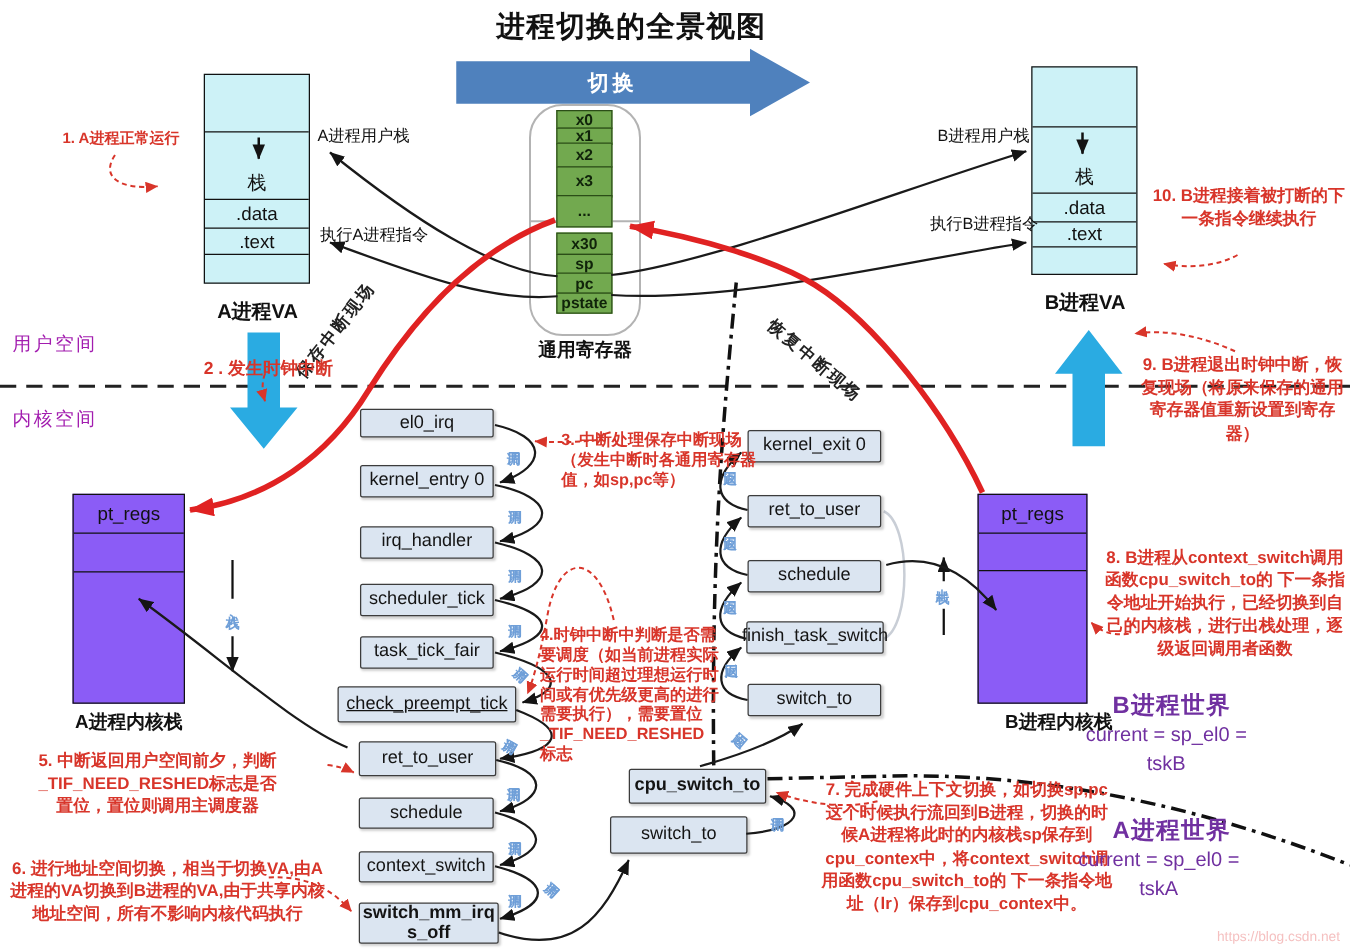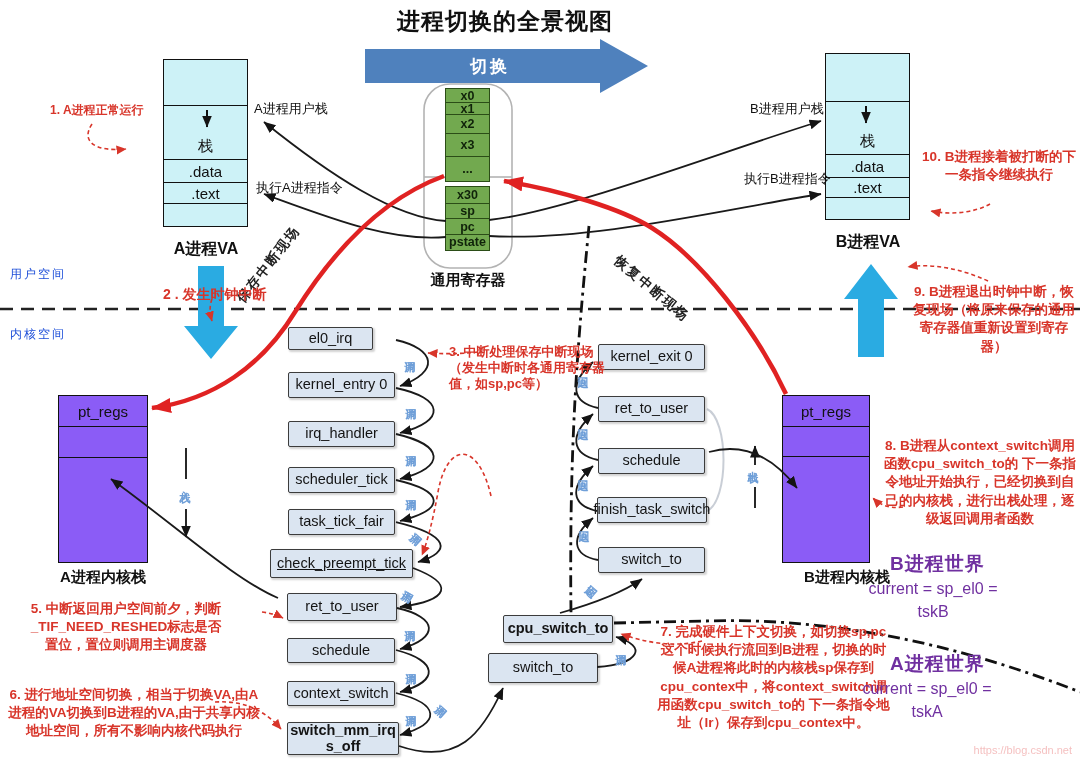--- a/index.html
+++ b/index.html
@@ -6,21 +6,21 @@
   #canvas{position:relative;width:1080px;height:761px;background:#fff;overflow:hidden;
           font-family:"Liberation Sans","DejaVu Sans",sans-serif;color:#111;}
   .abs{position:absolute;}
   svg.layer{position:absolute;left:0;top:0;width:1080px;height:761px;}
   #svg-under{z-index:1;}
   #svg-over{z-index:3;}
   .txt{z-index:4;}
 
   
   .title{font-size:23px;font-weight:600;letter-spacing:1px;text-align:center;}
-  .space-label{font-size:12px;letter-spacing:2px;color:#1d4ed8;font-weight:500;}
+  .space-label{font-size:15px;letter-spacing:2px;color:#a21caf;font-weight:500;}
   .elabel{font-size:13px;font-weight:500;color:#111;}
   .cap{font-size:16px;font-weight:700;text-align:center;color:#111;}
 
   
   .vstack{position:absolute;z-index:2;background:#cdf2f7;border:1.6px solid #111;box-sizing:border-box;}
   .kstack{position:absolute;z-index:2;background:#8b5cf6;border:1.6px solid #111;box-sizing:border-box;}
   .sec{box-sizing:border-box;display:flex;align-items:center;justify-content:center;font-size:15px;color:#111;}
   .sec.bb{border-bottom:1.5px solid #111;}
   .sec.bot{align-items:flex-end;padding-bottom:3px;}
 
@@ -114,21 +114,21 @@
   </div>
   <div class="abs txt" style="left:48px;top:568px;width:110px;text-align:center;font-size:15px;font-weight:600;">A进程内核栈</div>
 
   <div class="kstack" style="left:782px;top:395px;width:88px;height:168px;">
     <div class="sec bb" style="height:31px;">pt_regs</div>
     <div class="sec bb" style="height:30px;"></div>
     <div class="sec" style="height:102px;"></div>
   </div>
   <div class="abs txt" style="left:792px;top:568px;width:110px;text-align:center;font-size:15px;font-weight:600;">B进程内核栈</div>
 
-  <div class="fbox" style="left:288px;top:327px;width:85px;height:23px;">el0_irq</div>
+  <div class="fbox" style="left:288px;top:327px;width:107px;height:23px;">el0_irq</div>
   <div class="fbox" style="left:288px;top:372px;width:107px;height:26px;">kernel_entry 0</div>
   <div class="fbox" style="left:288px;top:421px;width:107px;height:26px;">irq_handler</div>
   <div class="fbox" style="left:288px;top:467px;width:107px;height:26px;">scheduler_tick</div>
   <div class="fbox" style="left:288px;top:509px;width:107px;height:26px;">task_tick_fair</div>
   <div class="fbox" style="left:270px;top:549px;width:143px;height:29px;text-decoration:underline;">check_preempt_tick</div>
   <div class="fbox" style="left:287px;top:593px;width:110px;height:28px;">ret_to_user</div>
   <div class="fbox" style="left:287px;top:638px;width:108px;height:25px;">schedule</div>
   <div class="fbox" style="left:287px;top:681px;width:108px;height:25px;">context_switch</div>
   <div class="fbox bold" style="left:287px;top:722px;width:112px;height:33px;">switch_mm_irqs_off</div>
 
@@ -236,20 +236,21 @@
 
   <div class="vtext" style="left:577px;top:368px;">返回</div>
   <div class="vtext" style="left:577px;top:420px;">返回</div>
   <div class="vtext" style="left:577px;top:471px;">返回</div>
   <div class="vtext" style="left:578px;top:522px;">返回</div>
   <div class="vtext" style="left:594px;top:580px;transform:rotate(40deg);">返回</div>
 
   <div class="ann" style="left:50px;top:102px;width:160px;">1. A进程正常运行</div>
   <div class="ann" style="left:163px;top:285px;width:140px;font-size:14px;">2 . 发生时钟中断</div>
   <div class="ann small" style="left:449px;top:344px;width:158px;">3. 中断处理保存中断现场（发生中断时各通用寄存器值，如sp,pc等）</div>
+  <div class="ann small" style="left:432px;top:500px;width:144px;">4.时钟中断中判断是否需要调度（如当前进程实际运行时间超过理想运行时间或有优先级更高的进行需要执行），需要置位_TIF_NEED_RESHED标志</div>
   <div class="ann c" style="left:28px;top:600px;width:196px;font-size:13.5px;">5. 中断返回用户空间前夕，判断_TIF_NEED_RESHED标志是否置位，置位则调用主调度器</div>
   <div class="ann c" style="left:4px;top:686px;width:260px;font-size:13.5px;">6. 进行地址空间切换，相当于切换VA,由A进程的VA切换到B进程的VA,由于共享内核地址空间，所有不影响内核代码执行</div>
   <div class="ann c" style="left:655px;top:623px;width:237px;font-size:13.5px;">7. 完成硬件上下文切换，如切换sp,pc这个时候执行流回到B进程，切换的时候A进程将此时的内核栈sp保存到cpu_contex中，将context_switch调用函数cpu_switch_to的 下一条指令地址（lr）保存到cpu_contex中。</div>
   <div class="ann c" style="left:880px;top:437px;width:200px;font-size:13.5px;">8. B进程从context_switch调用函数cpu_switch_to的 下一条指令地址开始执行，已经切换到自己的内核栈，进行出栈处理，逐级返回调用者函数</div>
   <div class="ann c" style="left:908px;top:283px;width:172px;font-size:13.5px;">9. B进程退出时钟中断，恢复现场（将原来保存的通用寄存器值重新设置到寄存器）</div>
   <div class="ann c" style="left:918px;top:148px;width:162px;font-size:13.5px;">10. B进程接着被打断的下一条指令继续执行</div>
 
   <div class="wtitle" style="left:890px;top:551px;">B进程世界</div>
   <div class="wval" style="left:858px;top:577px;width:150px;">current = sp_el0 =
 tskB</div>

